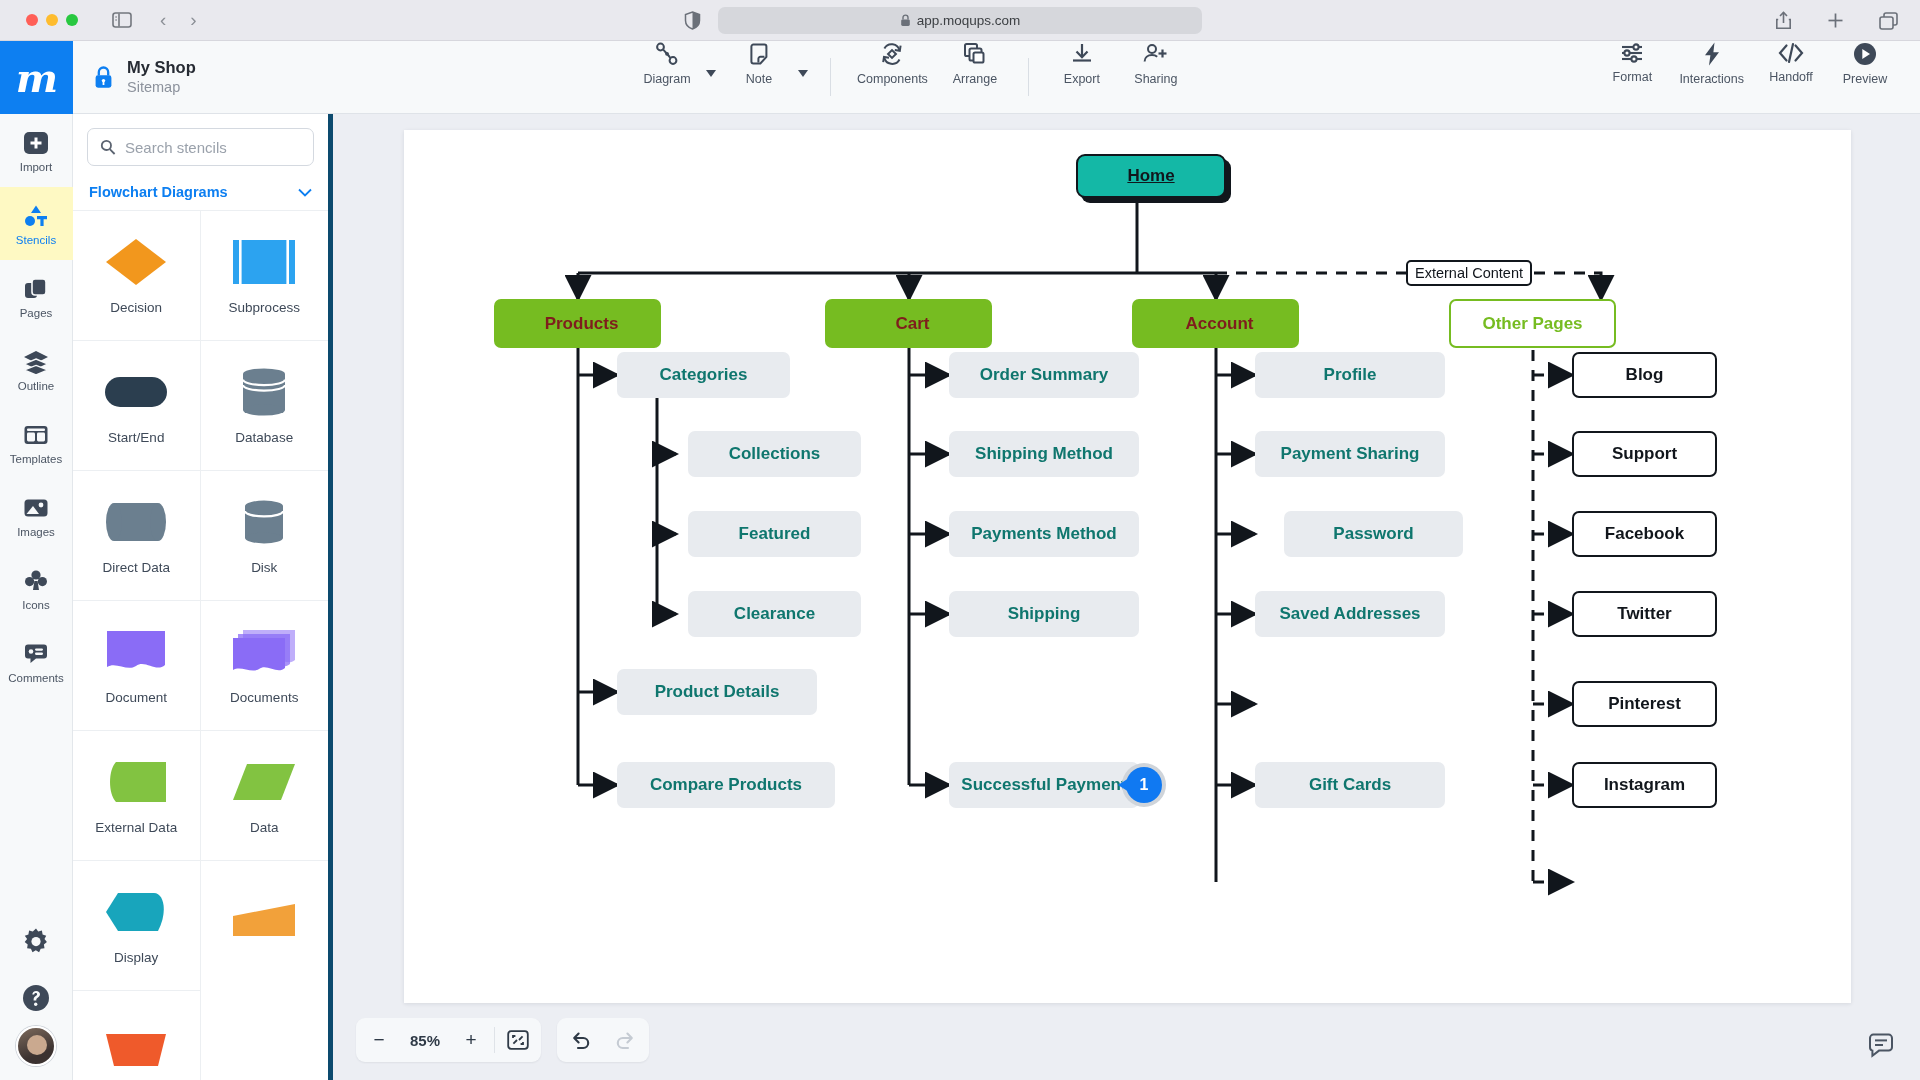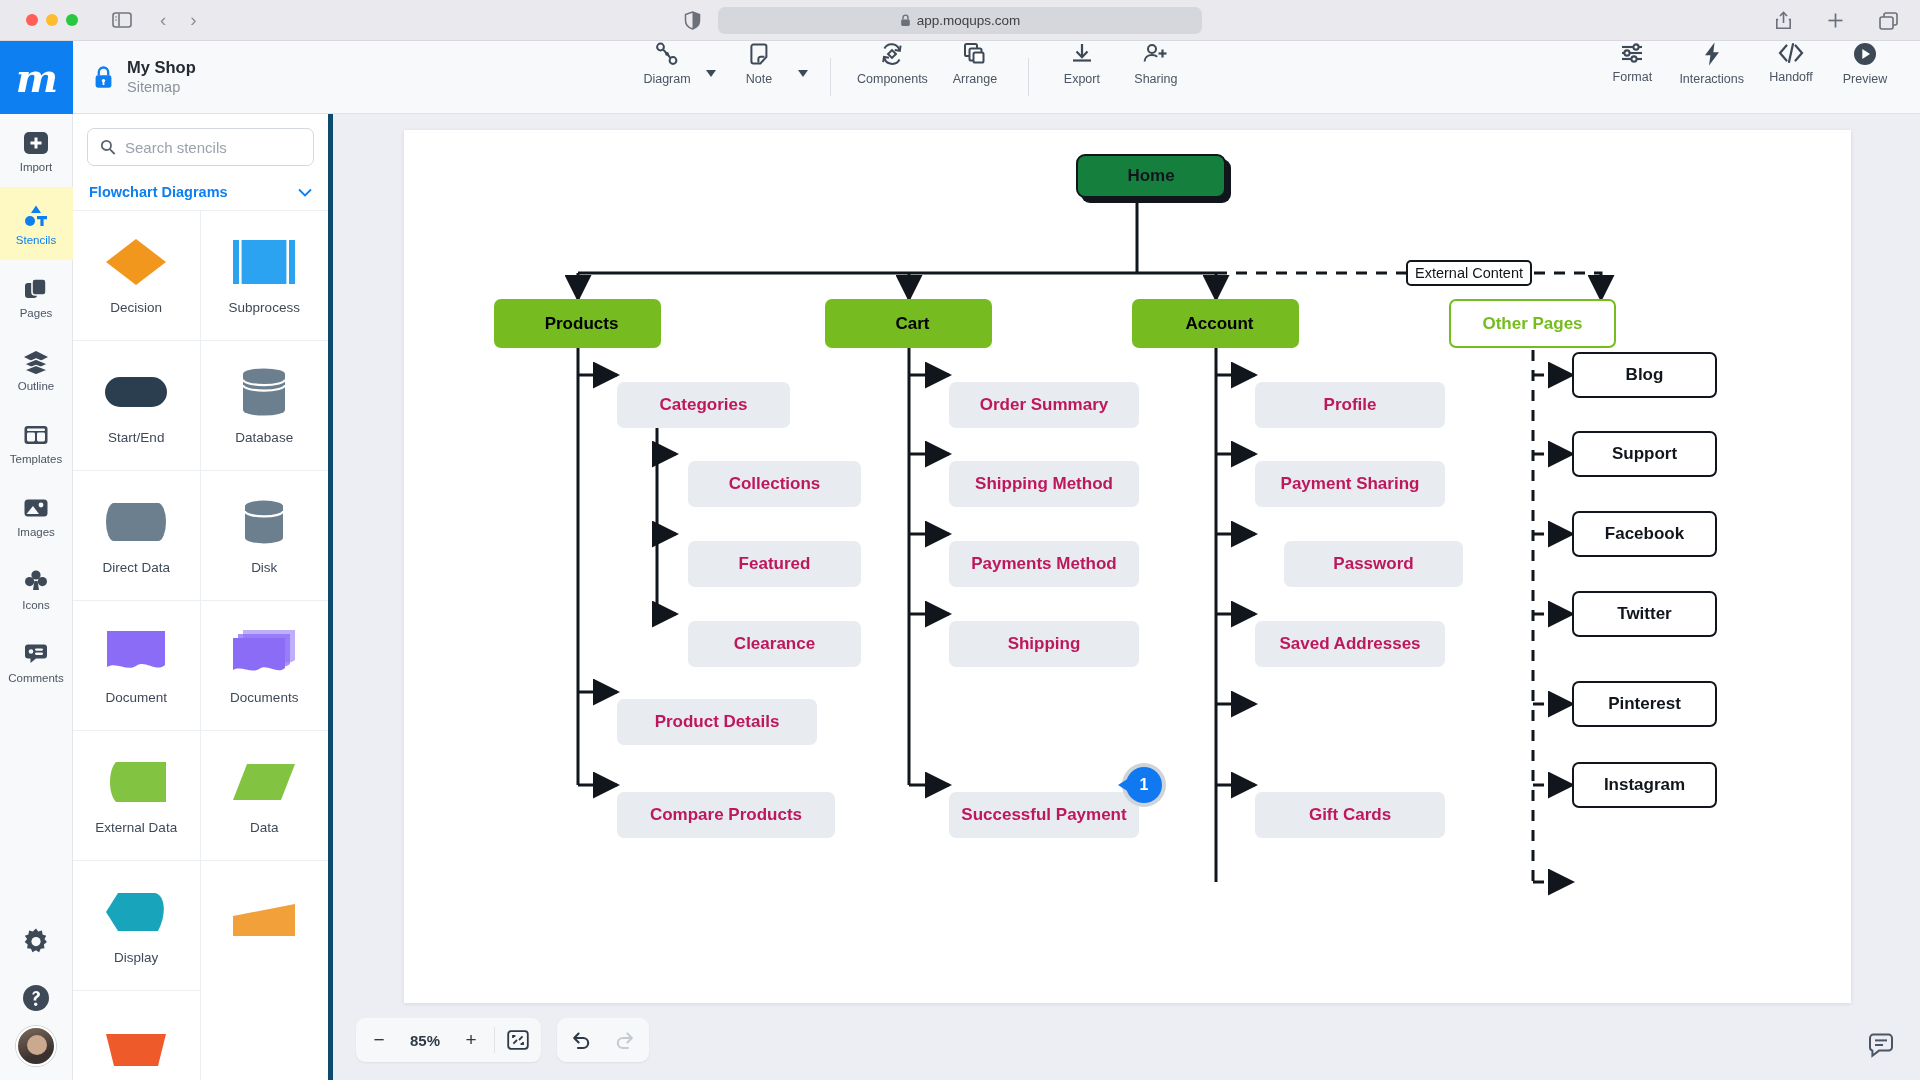--- a/index.html
+++ b/index.html
@@ -135,28 +135,28 @@
     background:#fff; box-shadow:0 1px 4px rgba(20,30,50,.10);
   }
   .diagram{ position:absolute; left:0; top:0; width:1447px; height:873px; }
 
   .node{
     position:absolute; display:flex; align-items:center; justify-content:center;
     font-weight:700; font-size:17px; text-align:center;
     border-radius:7px; cursor:default;
   }
   .node.home{
-    background:#15803d; border:2.5px solid #11161c; color:#11161c;
-    box-shadow:5px 5px 0 0 #11161c; border-radius:9px;
-  }
-  .node.green{ background:#76bc21; color:#000000;padding-left:8px; }
+    background:#14b8a6; border:2.5px solid #11161c; color:#11161c;
+    box-shadow:5px 5px 0 0 #11161c; border-radius:9px;text-decoration:underline;
+  }
+  .node.green{ background:#76bc21; color:#7f1d1d;padding-left:8px; }
   .node.green-outline{
     background:#fff; border:2.5px solid #76bc21; color:#76bc21;
   }
-  .node.grey{ background:#e8ebef; color:#be185d;margin-top:30px; }
+  .node.grey{ background:#e8ebef; color:#0f766e; }
   .node.outline{ background:#fff; border:2.5px solid #11161c; color:#11161c; }
   .ext-label{
     position:absolute; background:#fff; border:2px solid #11161c; border-radius:5px;
     font-size:14.5px; color:#11161c; padding:2px 7px; font-weight:400;
     display:flex; align-items:center; justify-content:center; white-space:nowrap;
   }
   .badge{
     position:absolute; width:36px; height:36px; border-radius:50%;
     background:#1079f2; color:#fff; font-size:16px; font-weight:700;
     display:flex; align-items:center; justify-content:center;

